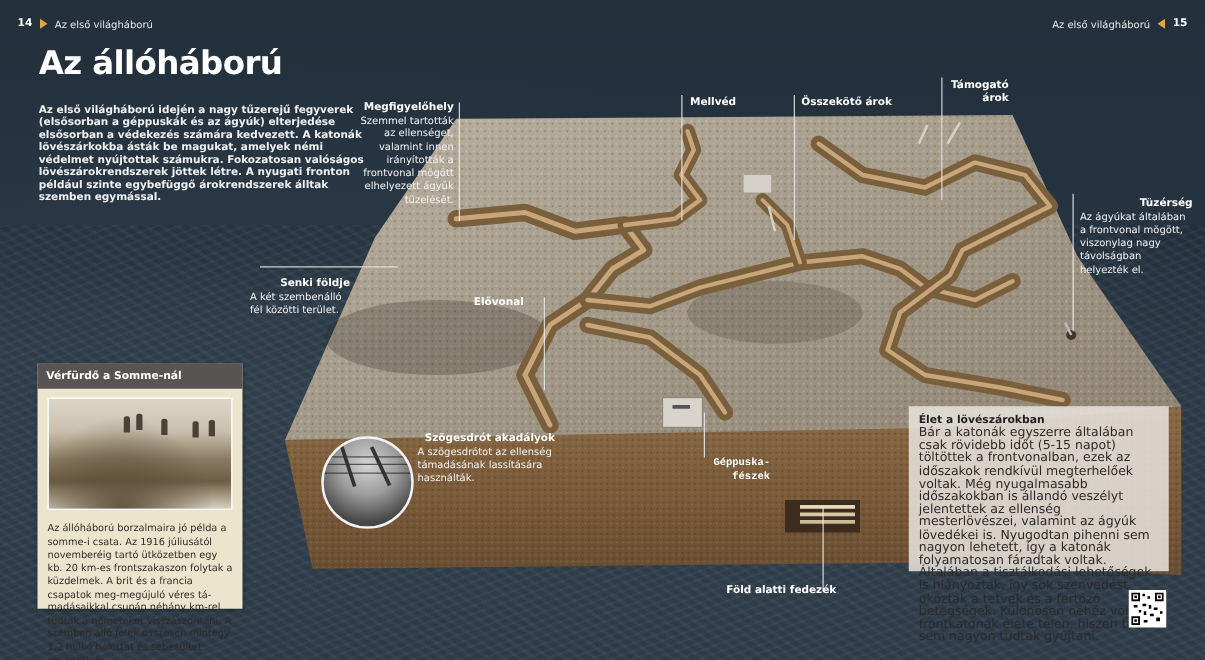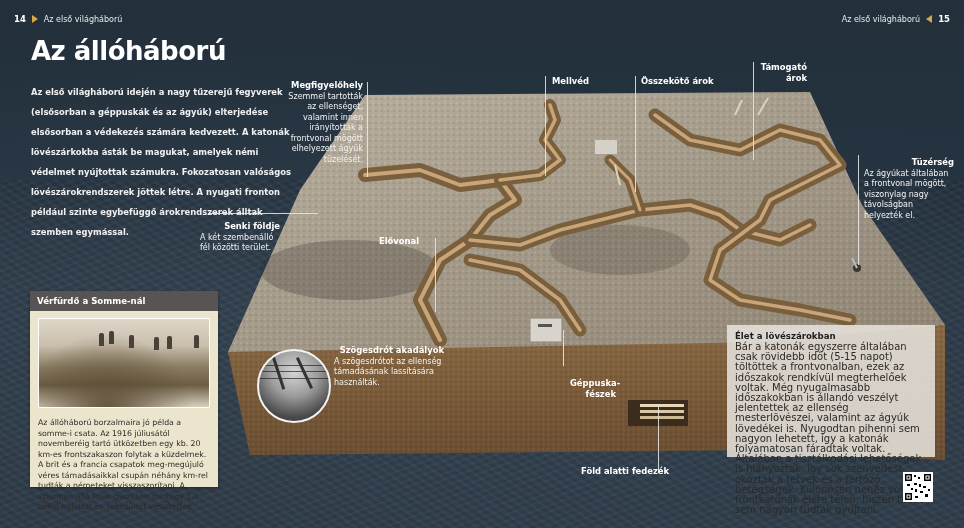--- a/index.html
+++ b/index.html
@@ -34,37 +34,37 @@
   .rh-left { left: 14px; }
   .rh-right { right: 14px; }
 
   .page-title {
     position: absolute; left: 31px; top: 36px;
     font-family: "DejaVu Sans", sans-serif; font-weight: bold;
     font-size: 26px; letter-spacing: -0.5px; color: #fff;
   }
   .intro {
     position: absolute; left: 31px; top: 82px; width: 262px;
-    font-size: 8.4px; line-height: 20px; color: #f0f0f0; font-weight: bold;
+    font-size: 8.4px; line-height: 10px; color: #f0f0f0; font-weight: bold;
   }
   .intro p { margin: 0 0 5px 0; }
 
   
   .diorama { position: absolute; left: 0; top: 0; width: 964px; height: 528px; }
   .labels { position: absolute; inset: 0; }
   .label {
     position: absolute; font-size: 8px; line-height: 10.5px; color: #f2f2f2;
   }
   .label .lt { font-weight: bold; font-size: 8.4px; color: #fff; display: block; margin-bottom: 1px; text-align: right; }
   .vline { position: absolute; width: 1px; background: rgba(235,235,235,0.85); }
   .hline { position: absolute; height: 1px; background: rgba(235,235,235,0.85); }
 
   
   .side-box {
-    position: absolute; left: 30px; top: 291px; width: 188px; height: 196px;
+    position: absolute; left: 30px; top: 291px; width: 164px; height: 196px;
     background: #ece5ce; box-shadow: 0 1px 3px rgba(0,0,0,0.4);
   }
   .side-head {
     background: #585453; color: #fff; font-weight: bold; font-size: 8.6px;
     padding: 5px 7px; height: 10px; line-height: 10px;
   }
   .side-photo {
     margin: 7px 8px 0 8px; height: 88px; border: 1px solid #fff;
     background:
       radial-gradient(ellipse at 40% 110%, #5a4a33 0%, transparent 60%),
@@ -225,21 +225,21 @@
     <span class="lt">Senki földje</span>
     <span>A két szembenálló fél közötti terület.</span>
   </div>
   <div class="label" style="left:379px; top:236px;">
     <span class="lt">Elővonal</span>
   </div>
   <div class="label" style="left:334px; top:345px; width:110px;">
     <span class="lt">Szögesdrót akadályok</span>
     <span>A szögesdrótot az ellenség támadásának lassítására használták.</span>
   </div>
-  <div class="label" style="left:570px; top:378px; width:46px;">
+  <div class="label" style="left:570px; top:365px; width:46px;font-family:Liberation Mono, monospace;">
     <span class="lt">Géppuska-fészek</span>
   </div>
   <div class="label" style="left:581px; top:466px;">
     <span class="lt">Föld alatti fedezék</span>
   </div>
 </div>
 
 <div class="wire-circle">
   <div class="wire" style="top:14px;"></div>
   <div class="wire" style="top:20px;"></div>

